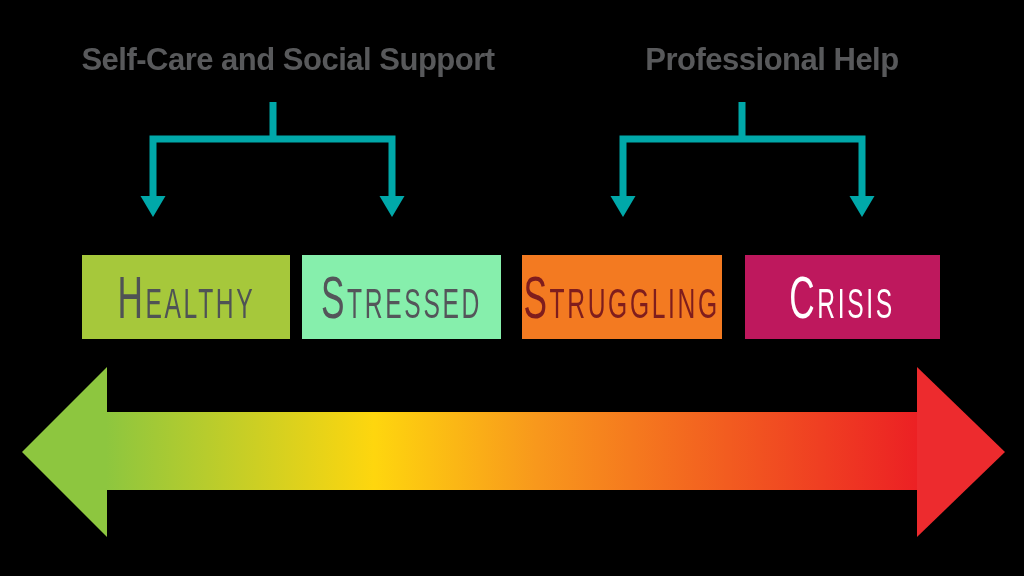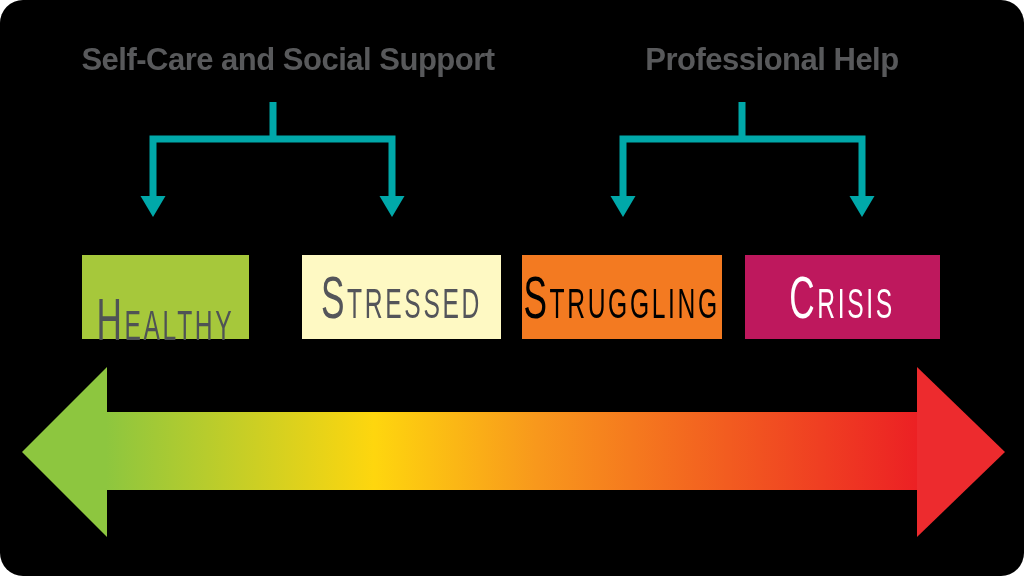--- a/index.html
+++ b/index.html
@@ -43,21 +43,21 @@
 
   
   .stage-box {
     position: absolute;
     top: 255px;
     height: 84px;
     display: flex;
     align-items: center;
     justify-content: center;
   }
-  #box-healthy    { left:  82px; width: 167px; align-items: flex-end; }
+  #box-healthy    { left:  82px; width: 208px; }
   #box-stressed   { left: 302px; width: 199px; }
   #box-struggling { left: 522px; width: 200px; }
   #box-crisis     { left: 745px; width: 195px; }
 
   .stage-label {
     display: block;
     font-family: "Liberation Sans", sans-serif;
     font-size: 28px;
     font-weight: 400;
     text-transform: uppercase;
@@ -66,21 +66,21 @@
     transform-origin: center;
     line-height: 1;
   }
   .stage-label::first-letter {
     font-size: 40px;
   }
 </style>
 </head>
 <body>
 
-<div class="canvas" style="background-color: rgb(0, 0, 0); border-radius: 23px;">
+<div class="canvas" style="background-color: rgb(0, 0, 0);">
 
   <div class="annotation-title left" style="color: rgb(88, 89, 91);">Self-Care and Social Support</div>
 
   <div class="annotation-title right" style="color: rgb(88, 89, 91);">Professional Help</div>
 
   <svg class="vector-overlay" viewBox="0 0 1024 576">
     <defs>
       <linearGradient id="severity-grad" x1="0" y1="0" x2="1" y2="0">
         <stop offset="0%" stop-color="#8dc63f"></stop>
         <stop offset="33%" stop-color="#fed60e"></stop>
@@ -107,25 +107,25 @@
       <polygon points="22,452 107,367 107,537" fill="#8dc63f"></polygon>
       <rect x="106" y="412" width="812" height="78" fill="url(#severity-grad)"></rect>
       <polygon points="917,367 1005,452 917,537" fill="#ed2b2e"></polygon>
     </g>
   </svg>
 
   <div class="stage-box" id="box-healthy" style="background-color: rgb(166, 200, 59); color: rgb(79, 83, 85);">
     <span class="stage-label">Healthy</span>
   </div>
 
-  <div class="stage-box" id="box-stressed" style="background-color: #fef9c3; color: rgb(84, 85, 90);">
+  <div class="stage-box" id="box-stressed" style="background-color: #86efac; color: rgb(84, 85, 90);">
     <span class="stage-label">Stressed</span>
   </div>
 
-  <div class="stage-box" id="box-struggling" style="background-color: rgb(243, 122, 33); color: #000000;">
+  <div class="stage-box" id="box-struggling" style="background-color: rgb(243, 122, 33); color: #7f1d1d;">
     <span class="stage-label">Struggling</span>
   </div>
 
   <div class="stage-box" id="box-crisis" style="background-color: #be185d; color: rgb(255, 255, 255);">
     <span class="stage-label">Crisis</span>
   </div>
 
 </div>
 
 </body></html>

